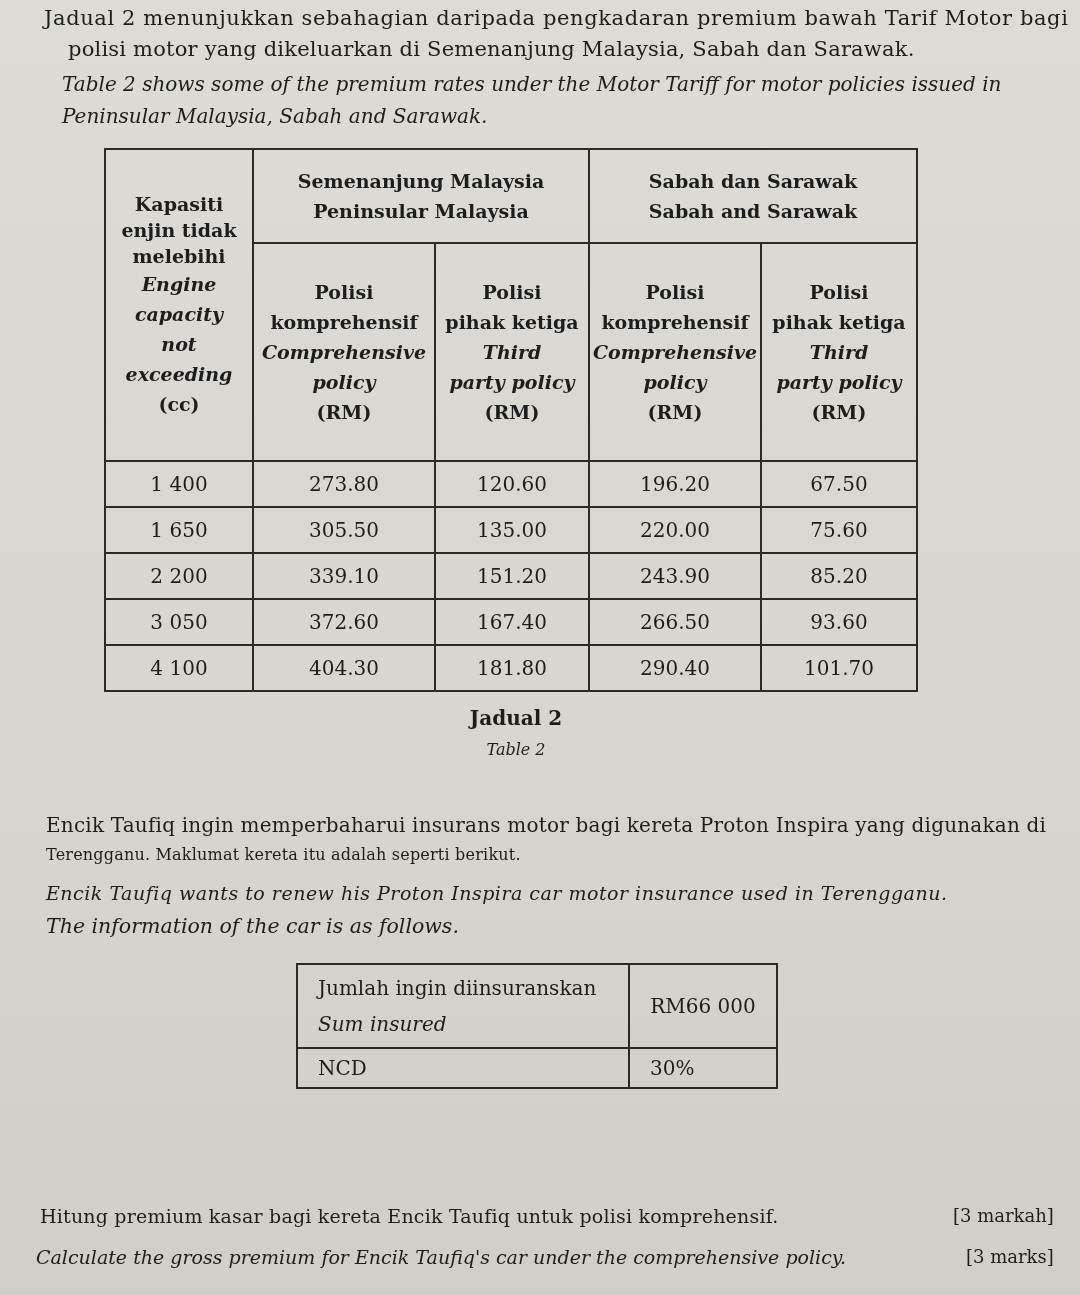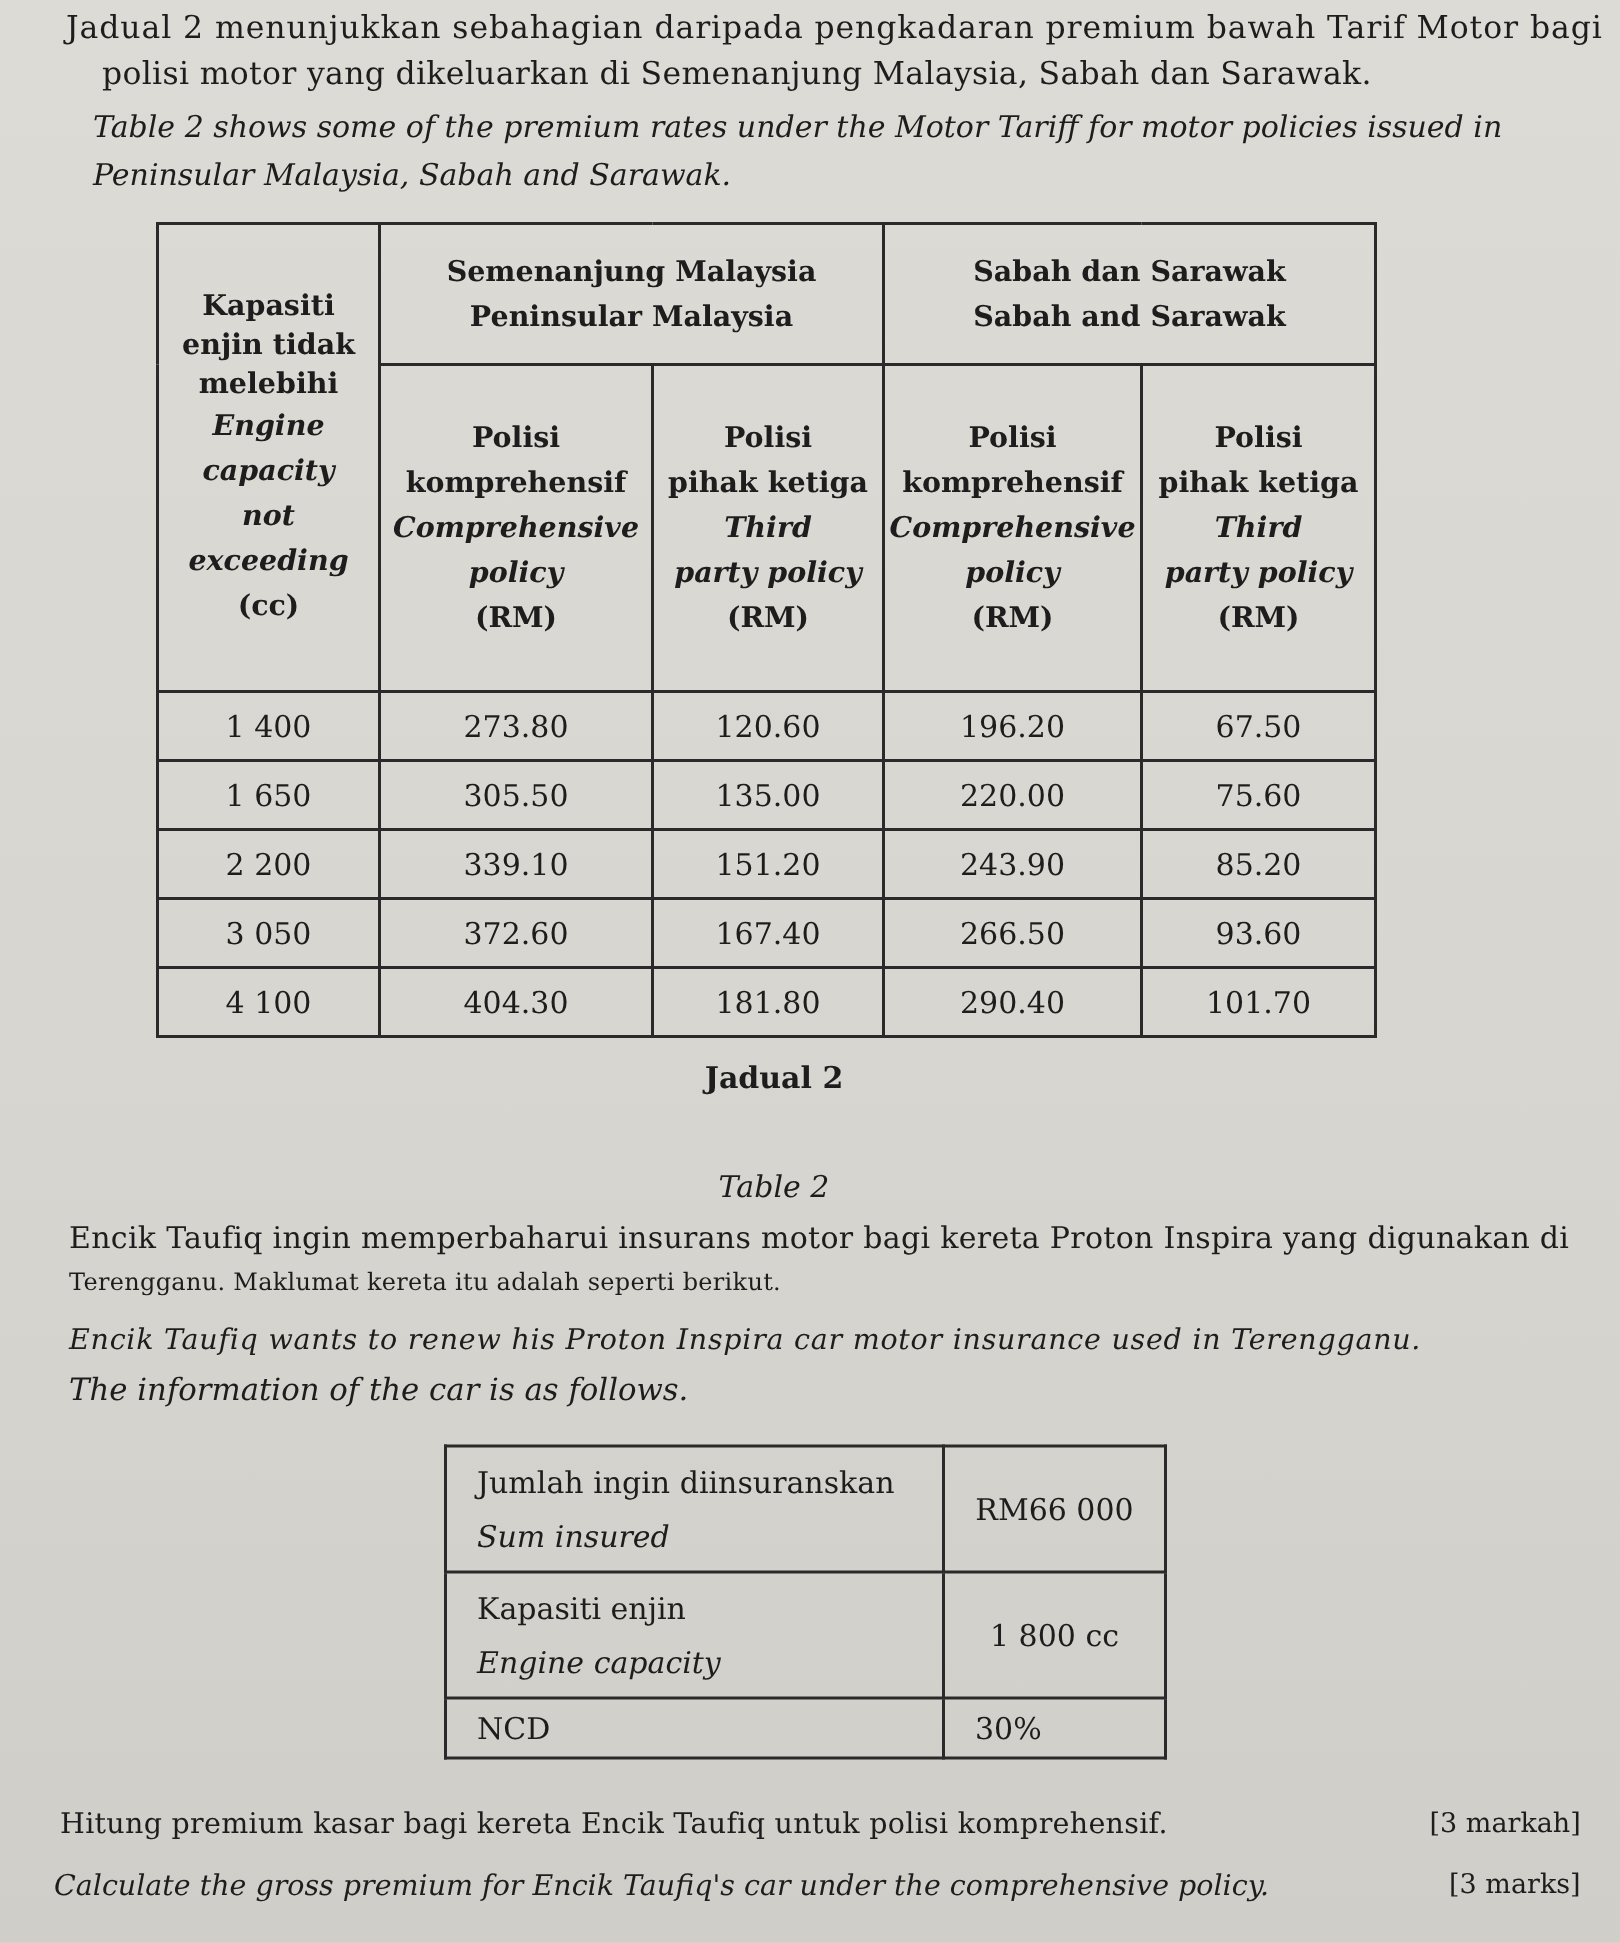--- a/index.html
+++ b/index.html
@@ -129,42 +129,35 @@
     <td class="cell">4 100</td>
     <td class="cell">404.30</td>
     <td class="cell">181.80</td>
     <td class="cell">290.40</td>
     <td class="cell">101.70</td>
   </tr>
 </tbody>
   </table>
 
 <div class="caption" style="left:416px; top:706px; font-size:20px; font-weight:bold;">Jadual 2</div>
-<div class="caption" style="left:416px; top:740px; font-size:20px; font-style:italic;margin-top:39px;">Table 2</div>
+<div class="caption" style="left:416px; top:740px; font-size:16px; font-style:italic;">Table 2</div>
 
 <div class="line bm" style="left:46px; top:813px; font-size:20px;">Encik Taufiq ingin memperbaharui insurans motor bagi kereta Proton Inspira yang digunakan di</div>
 <div class="line bm" style="left:46px; top:845px; font-size:16px;">Terengganu. Maklumat kereta itu adalah seperti berikut.</div>
 <div class="line en" style="left:46px; top:882px; font-size:19px; letter-spacing:0.5px;">Encik Taufiq wants to renew his Proton Inspira car motor insurance used in Terengganu.</div>
 <div class="line en" style="left:46px; top:914px; font-size:20.5px;">The information of the car is as follows.</div>
 
 <table class="t3">
   <tbody>
       <tr style="height:84px;">
     <td style="width:290px;">
       <span class="t3bm">Jumlah ingin diinsuranskan</span>
       <span class="t3en">Sum insured</span>
     </td>
     <td class="val">RM66 000</td>
-  </tr>
-  <tr style="height:84px;">
-    <td>
-      <span class="t3bm">Kapasiti enjin</span>
-      <span class="t3en">Engine capacity</span>
-    </td>
-    <td class="val">1 800 cc</td>
   </tr>
   <tr style="height:40px;border-radius:12px;">
     <td>
       <span class="t3bm" style="line-height:30px;">NCD</span>
     </td>
     <td class="val" style="text-align:left;">30%</td>
   </tr>
 </tbody>
   </table>
 

